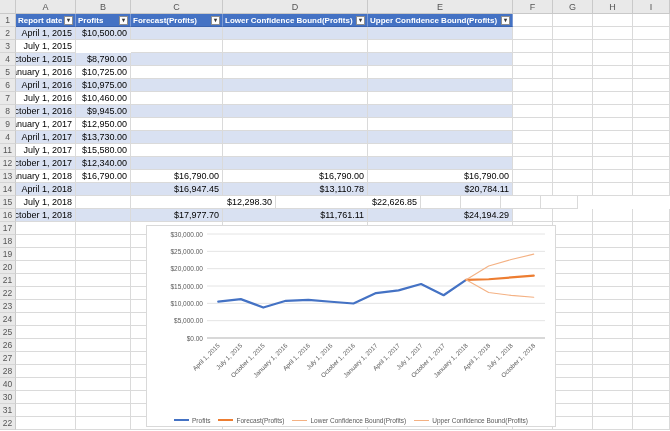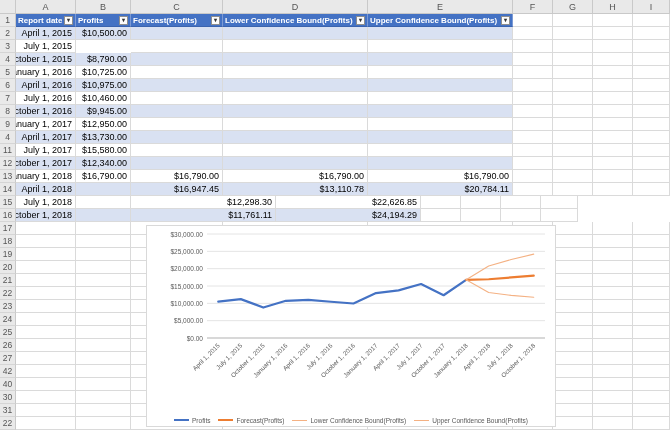--- a/index.html
+++ b/index.html
@@ -241,20 +241,21 @@
         <div class="cell" style="width: 145px;">$22,626.85</div>
         <div class="cell" style="width: 40px;"></div>
         <div class="cell" style="width: 40px;"></div>
         <div class="cell" style="width: 40px;"></div>
         <div class="cell" style="width: 37px;"></div>
       </div>
       <div class="row">
         <div class="rownum">16</div>
         <div class="cell band" style="width: 60px;">October 1, 2018</div>
         <div class="cell band" style="width: 55px;"></div>
+        <div class="cell band" style="width: 92px;">$17,977.70</div>
         <div class="cell band" style="width: 145px;">$11,761.11</div>
         <div class="cell band" style="width: 145px;">$24,194.29</div>
         <div class="cell" style="width: 40px;"></div>
         <div class="cell" style="width: 40px;"></div>
         <div class="cell" style="width: 40px;"></div>
         <div class="cell" style="width: 37px;"></div>
       </div>
       <div class="row">
         <div class="rownum">17</div>
         <div class="cell" style="width: 60px;"></div>
@@ -381,21 +382,21 @@
         <div class="cell" style="width: 55px;"></div>
         <div class="cell" style="width: 92px;"></div>
         <div class="cell" style="width: 145px;"></div>
         <div class="cell" style="width: 145px;"></div>
         <div class="cell" style="width: 40px;"></div>
         <div class="cell" style="width: 40px;"></div>
         <div class="cell" style="width: 40px;"></div>
         <div class="cell" style="width: 37px;"></div>
       </div>
       <div class="row">
-        <div class="rownum">42</div>
+        <div class="rownum">28</div>
         <div class="cell" style="width: 60px;"></div>
         <div class="cell" style="width: 55px;"></div>
         <div class="cell" style="width: 92px;"></div>
         <div class="cell" style="width: 145px;"></div>
         <div class="cell" style="width: 145px;"></div>
         <div class="cell" style="width: 40px;"></div>
         <div class="cell" style="width: 40px;"></div>
         <div class="cell" style="width: 40px;"></div>
         <div class="cell" style="width: 37px;"></div>
       </div>

